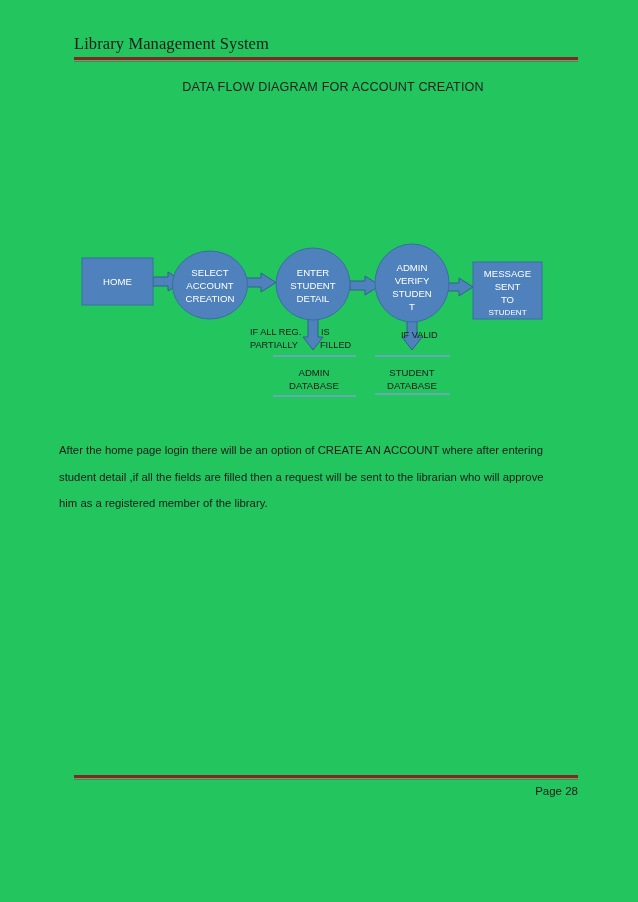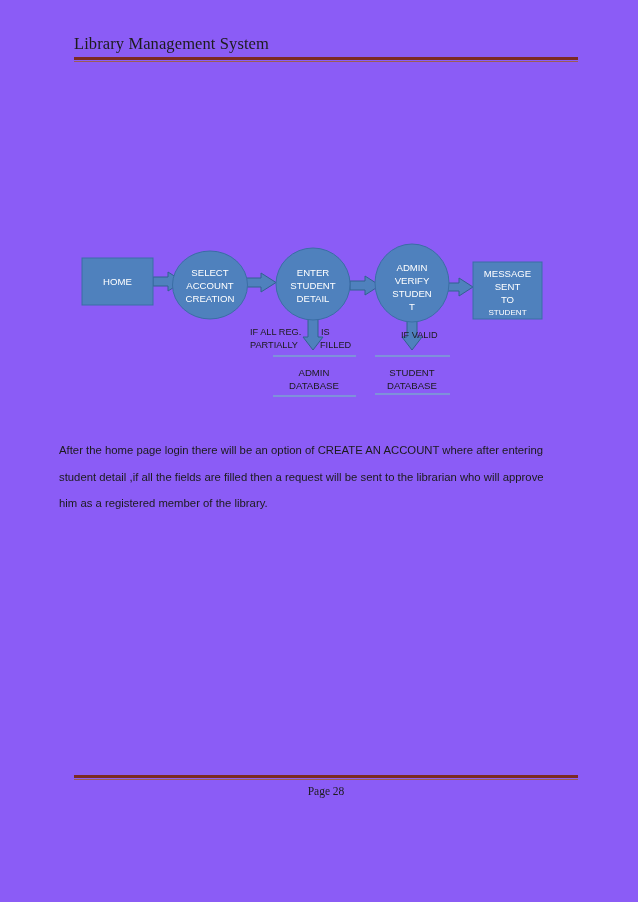--- a/index.html
+++ b/index.html
@@ -14,21 +14,21 @@
     font-family: "Liberation Sans", sans-serif;
     color: #1a1a1a;
     overflow: hidden;
   }
 
   .page {
     position: absolute;
     left: 0; top: 0;
     width: 638px;
     height: 902px;
-    background: #8b5cf6;
+    background: #22c55e;
   }
 
   
   .doc-header {
     position: absolute;
     left: 74px;
     top: 34px;
     width: 504px;
   }
   .doc-header-title {
@@ -125,37 +125,40 @@
     background: #7b2a24;
   }
   .doc-footer-rule2 {
     margin-top: 1px;
     width: 504px;
     height: 1px;
     background: #9b5d56;
   }
   .doc-footer-page {
     margin-top: 5px;
-    text-align: center;
-    font-family: Liberation Serif, serif;
+    text-align: right;
+    font-family: Liberation Sans, sans-serif;
     font-size: 11.5px;
     color: #1c1c1c;
   }
 </style>
 </head>
 <body>
 
 <div class="page">
 
   <div class="doc-header">
     <div class="doc-header-title">Library Management System</div>
     <div class="doc-header-rule"></div>
     <div class="doc-header-rule2"></div>
   </div>
 
+  <div class="section-title">
+    <span class="section-title-inner">DATA FLOW DIAGRAM FOR ACCOUNT CREATION</span>
+  </div>
 
   <div class="diagram">
     <svg width="638" height="902" viewBox="0 0 638 902" xmlns="http://www.w3.org/2000/svg">
 
       <g>
         <path d="M153,277 L168,277 L168,272 L183,281.5 L168,291 L168,286 L153,286 Z" fill="#4f81bd" stroke="#31628f" stroke-width="1"></path>
       </g>
 
       <g>
         <path d="M246,278 L261,278 L261,273 L276,282.5 L261,292 L261,287 L246,287 Z" fill="#4f81bd" stroke="#31628f" stroke-width="1"></path>

